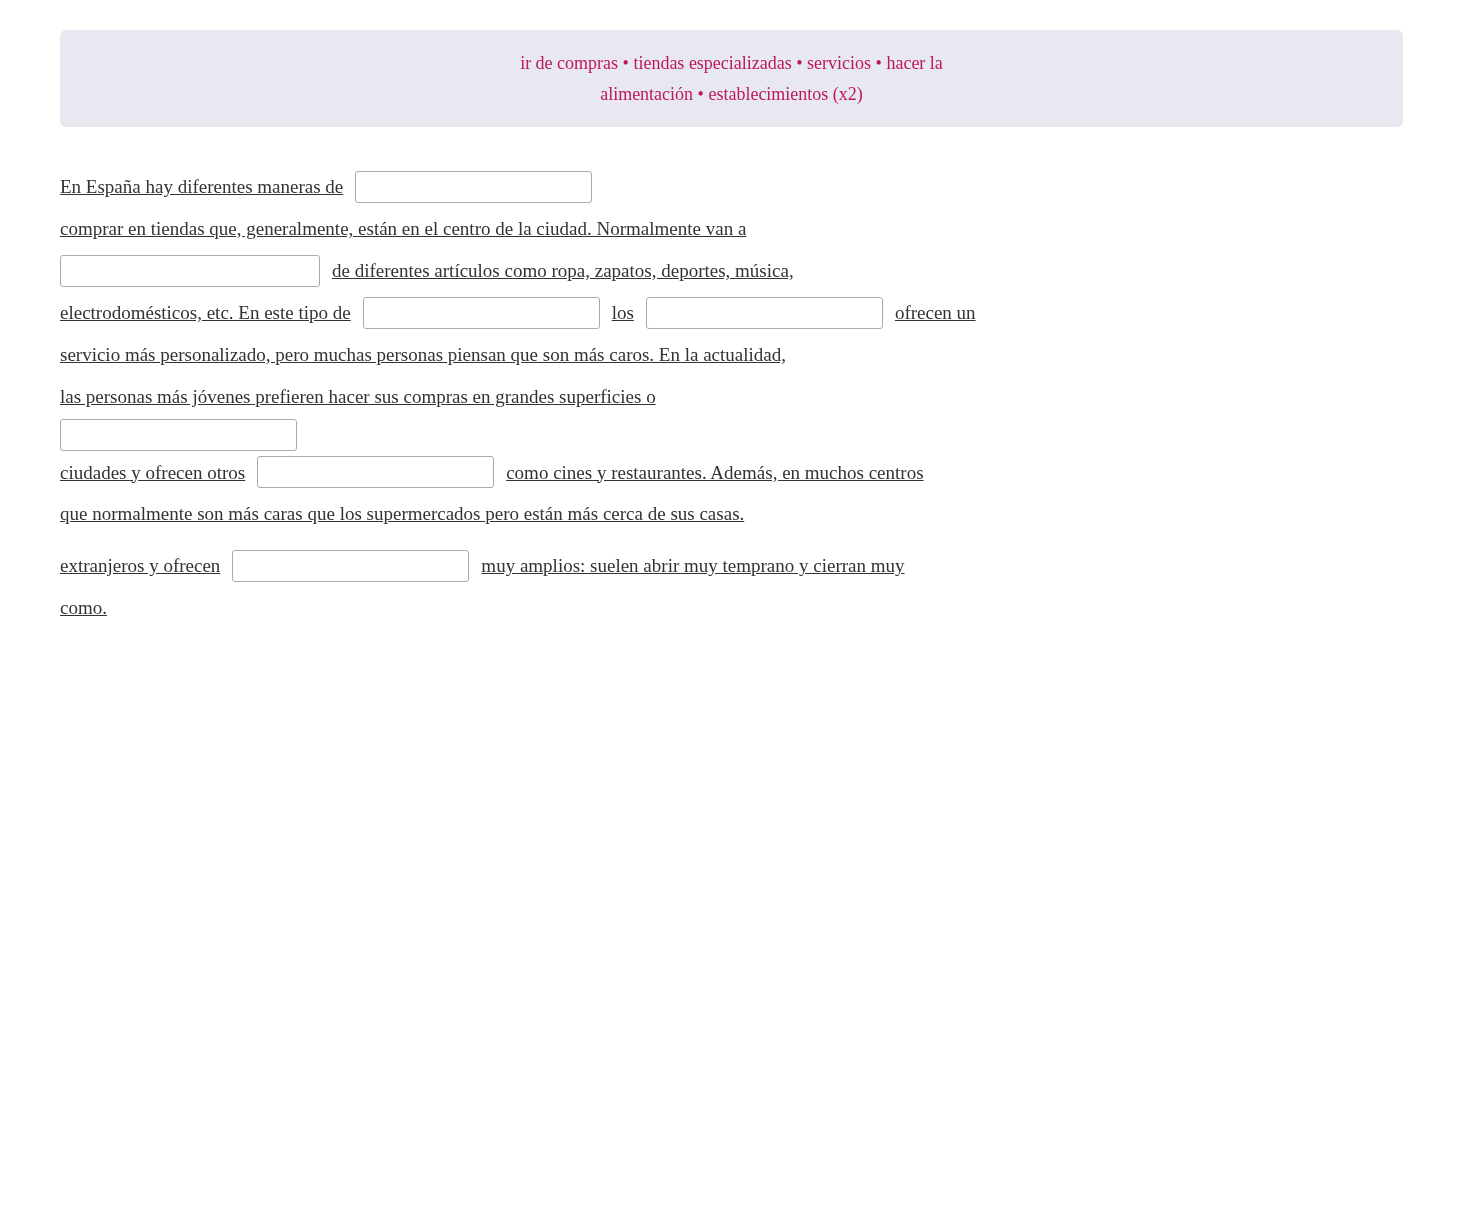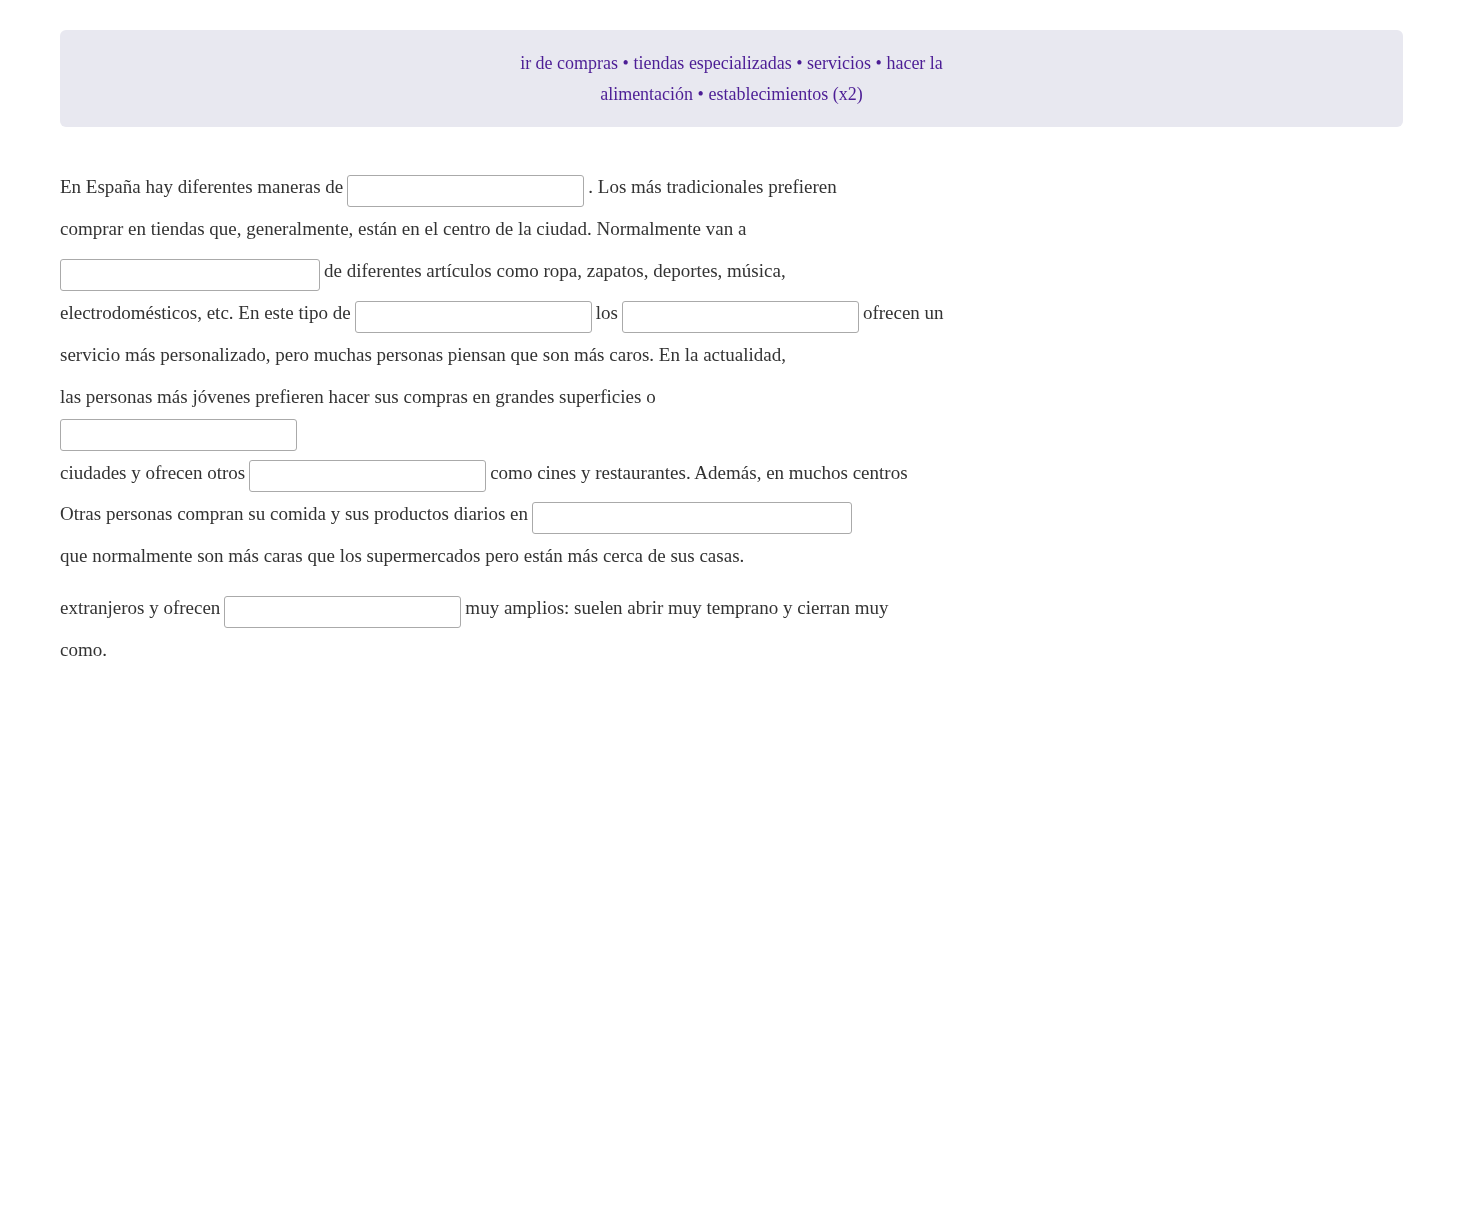--- a/index.html
+++ b/index.html
@@ -19,34 +19,35 @@
     }
 
     .vocab-box {
       background-color: #e8e8f0;
       border-radius: 6px;
       padding: 18px 30px;
       text-align: center;
       margin-bottom: 40px;
       font-size: 18px;
       line-height: 1.7;
-      color: #4c1d95;
+      color: #be185d;
     }
 
     .text-content {
       font-size: 19px;
       line-height: 2.1;
     }
 
     .text-line {
       display: flex;
-      align-items: flex-end;
+      align-items: center;
       flex-wrap: wrap;
-      gap: 4px;
+      gap: 12px;
       margin-bottom: 2px;
+      text-decoration: underline;
     }
 
     .fill-input {
       display: inline-block;
       border: 1px solid #aaa;
       border-radius: 3px;
       min-width: 160px;
       height: 32px;
       vertical-align: middle;
       padding: 0 6px;
@@ -78,21 +79,20 @@
 <div class="vocab-box">
   <div>ir de compras  •  tiendas especializadas  •  servicios  •  hacer la</div>
   <div>alimentación  •  establecimientos (x2)</div>
 </div>
 
 <div class="text-content">
 
   <div class="text-line">
     <span class="text">En España hay diferentes maneras de</span>
     <input class="fill-input fill-input-md" type="text" style="">
-    <span class="text">. Los más tradicionales prefieren</span>
   </div>
 
   <div class="text-line">
     <span class="text">comprar en tiendas que, generalmente, están en el centro de la ciudad. Normalmente van a</span>
   </div>
 
   <div class="text-line">
     <input class="fill-input fill-input-lg" type="text" style="">
     <span class="text">de diferentes artículos como ropa, zapatos, deportes, música,</span>
   </div>
@@ -117,24 +117,20 @@
     <input class="fill-input fill-input-md" type="text" style="">
   </div>
 
   <div class="text-line">
     <span class="text">ciudades y ofrecen otros</span>
     <input class="fill-input fill-input-md" type="text" style="">
     <span class="text">como cines y restaurantes. Además, en muchos centros</span>
   </div>
 
 
-  <div class="text-line">
-    <span class="text">Otras personas compran su comida y sus productos diarios en</span>
-    <input class="fill-input fill-input-xl" type="text" style="">
-  </div>
 
   <div class="text-line">
     <span class="text"> que normalmente son más caras que los supermercados pero están más cerca de sus casas.</span>
   </div>
 
 
   <div style="height: 10px;"></div>
 
   <div class="text-line">
     <span class="text">extranjeros y ofrecen</span>

